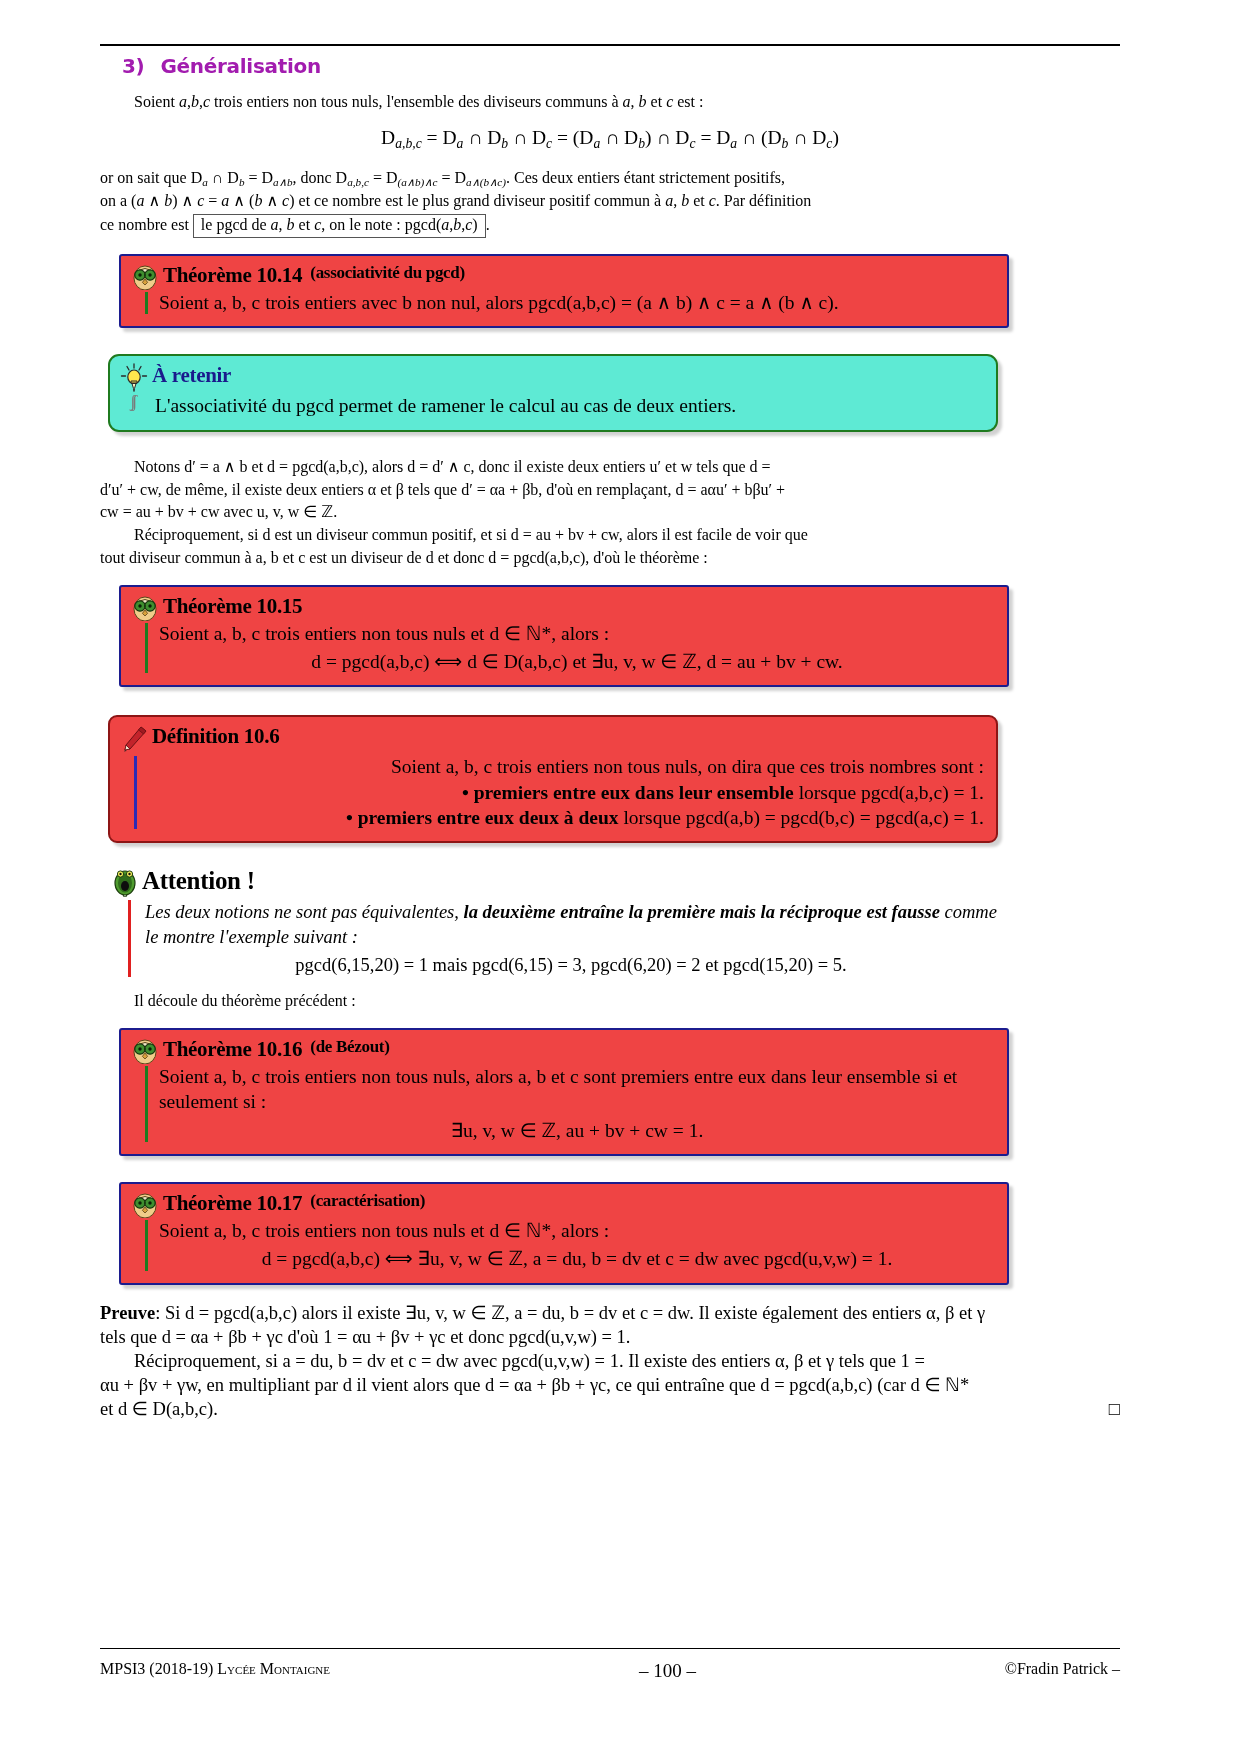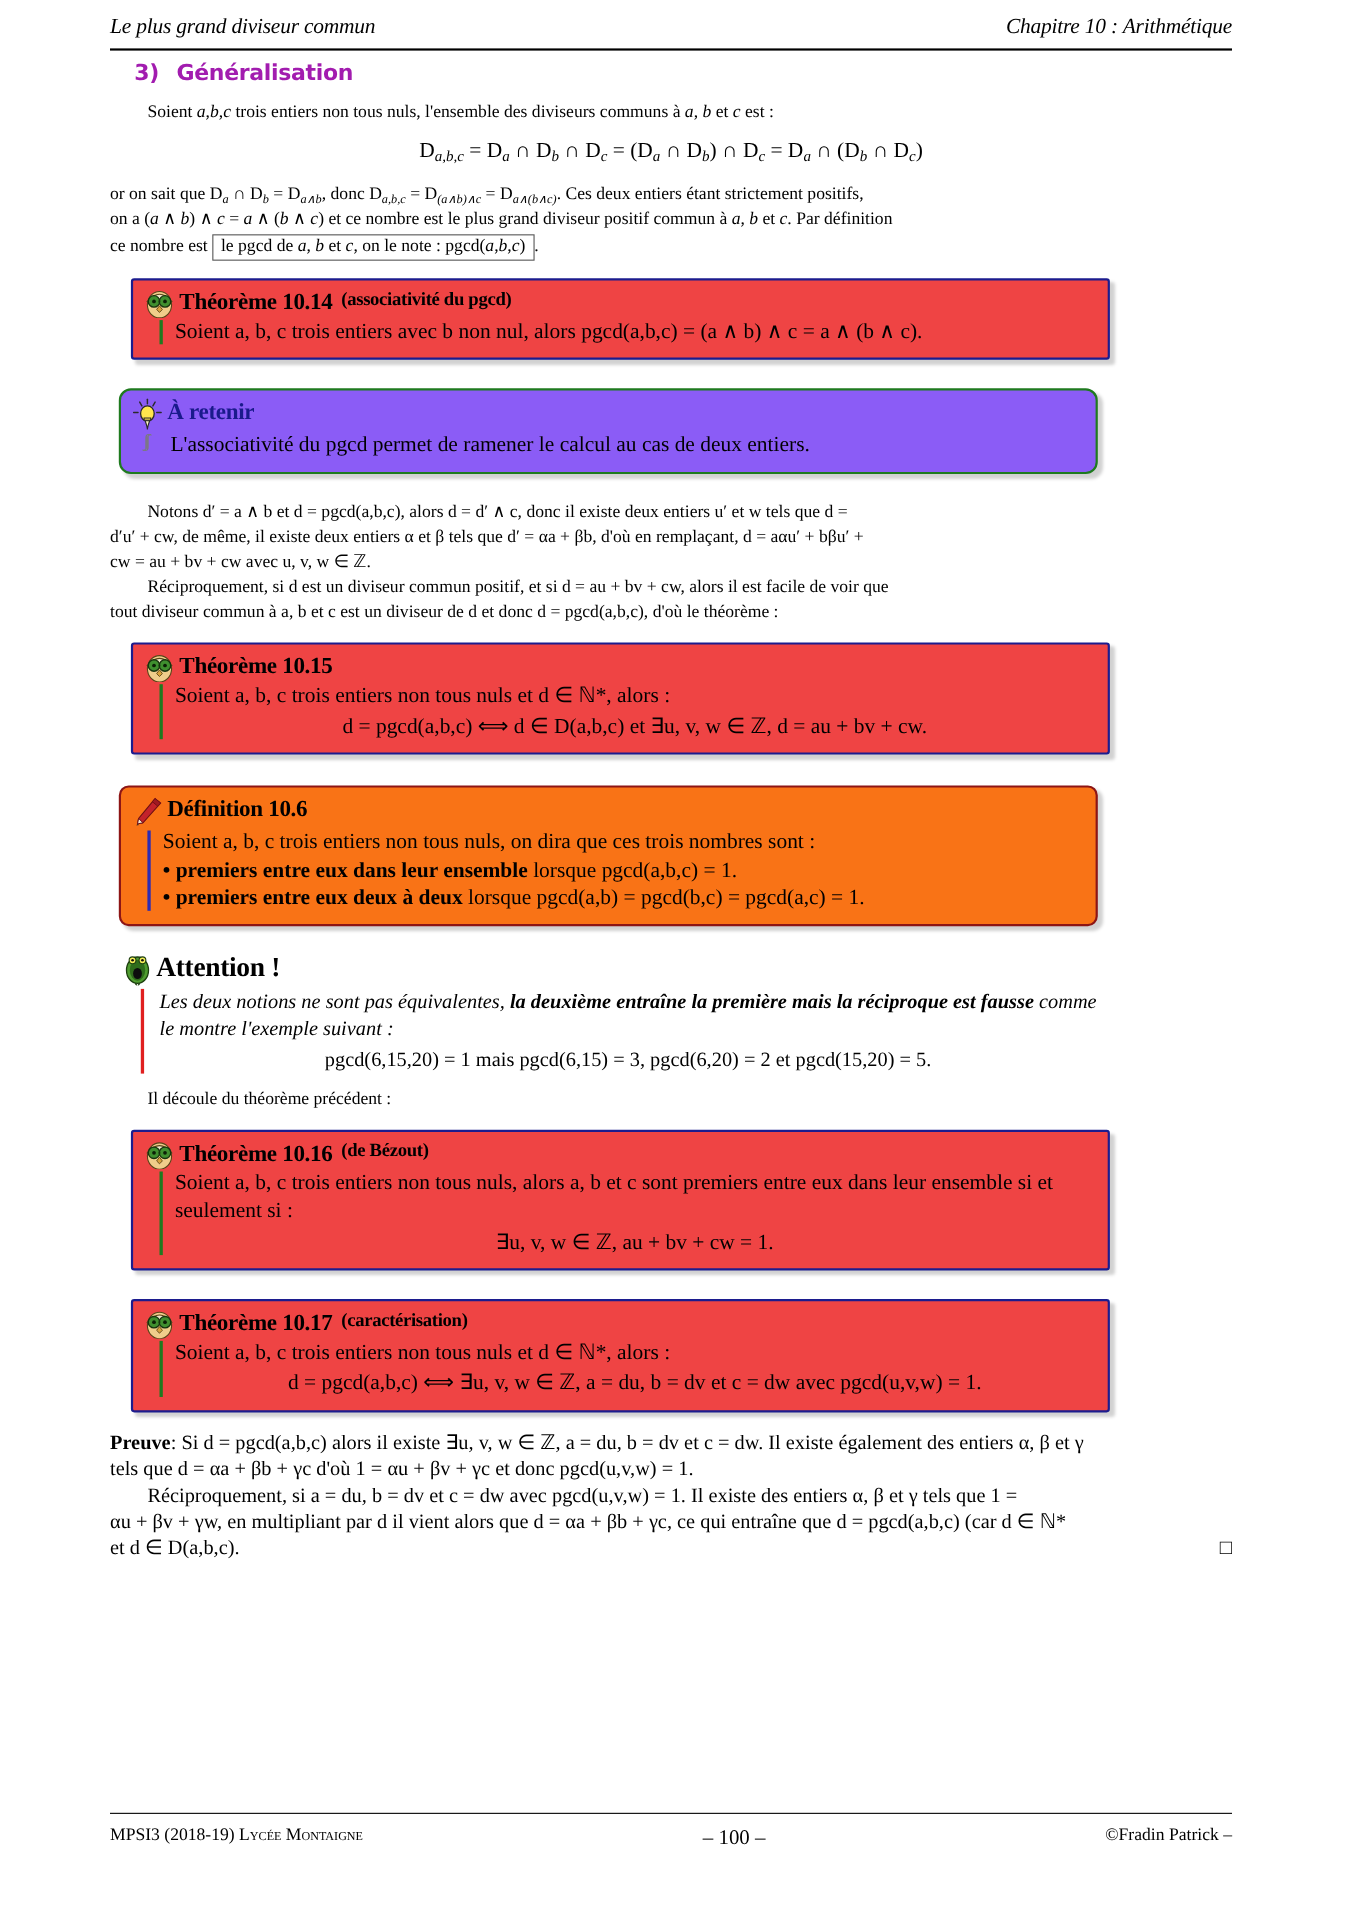--- a/index.html
+++ b/index.html
@@ -44,22 +44,22 @@
     line-height:1.06;
   }
 
   
   .cbox {
     position:relative; margin:16px 0 16px 8px; width:890px;
     border-radius:3px;
     box-shadow:4px 4px 3px rgba(0,0,0,0.18);
   }
   .cbox.thm { border:2px solid #1c1c8e; background:#ef4444;margin-left:19px; }
-  .cbox.def { border:2px solid #8d1515; background:#f97316; border-radius:9px; }
-  .cbox.tip { border:2px solid #1f7a1f; background:#8b5cf6; border-radius:11px; }
+  .cbox.def { border:2px solid #8d1515; background:#ef4444; border-radius:9px;text-align:right; }
+  .cbox.tip { border:2px solid #1f7a1f; background:#5eead4; border-radius:11px; }
 
   .cbox .head {
     display:flex; align-items:flex-start; gap:3px;
     padding:7px 10px 0 9px;
     font-family:"Liberation Serif", serif;
     font-weight:bold; font-size:21px; letter-spacing:-0.3px;
   }
   .cbox .head .sub { font-size:17px; font-weight:bold; margin-left:5px; }
   .cbox.tip .head { color:#1a1a8c; }
 
@@ -106,24 +106,20 @@
 
   
   .ico { flex:0 0 auto; display:inline-block; position:relative; }
   .ico svg { display:block; }
 </style>
 </head>
 <body>
 
 <div class="page">
 
-  <div class="runhead">
-    <span>Le plus grand diviseur commun</span>
-    <span>Chapitre 10 : Arithmétique</span>
-  </div>
   <div class="runrule"></div>
 
   <div class="col">
 
     <h2 class="sec">
       <span class="num">3)</span><span>Généralisation</span>
     </h2>
 
     <p class="t ind">
       <span>Soient </span><i>a</i>,<i>b</i>,<i>c</i><span> trois entiers non tous nuls, l'ensemble des diviseurs communs à </span><i>a</i>, <i>b</i><span> et </span><i>c</i><span> est :</span>

